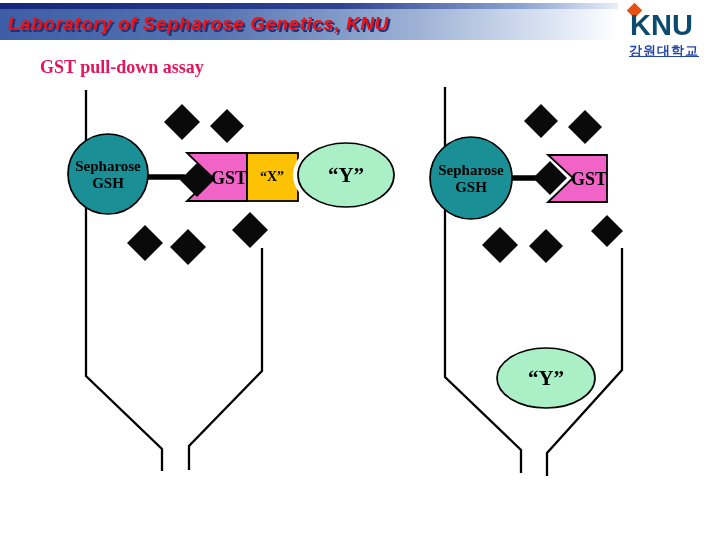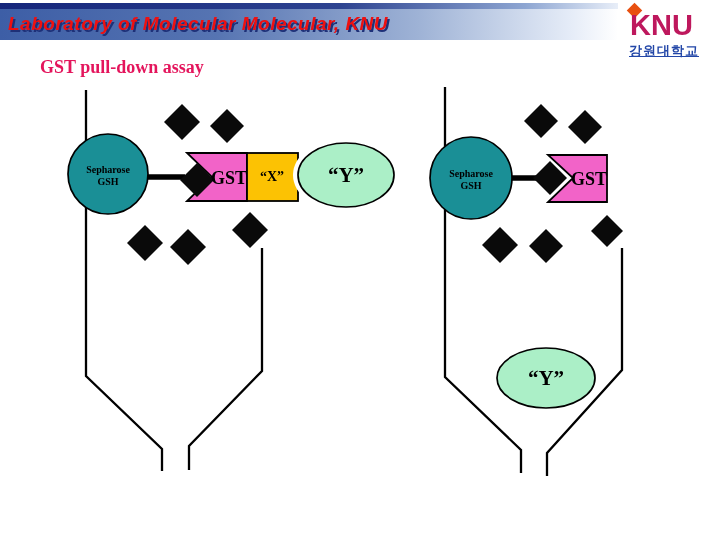--- a/index.html
+++ b/index.html
@@ -12,44 +12,44 @@
     background:linear-gradient(90deg,#15267b 0%,#2d4390 55%,#8ea6d2 85%,#e8eef8 100%);}
   .hdr-bar{left:0;top:9px;width:618px;height:31px;
     background:linear-gradient(90deg,#3d5ea6 0%,#5674b2 35%,#9fb3d6 68%,#e4ebf7 92%,#ffffff 100%);}
   .hdr-title{left:8px;top:13px;font-size:19px;font-weight:bold;font-style:italic;
     color:#ee1010;text-shadow:2px 2px 0 #1e3078;letter-spacing:0.5px;white-space:nowrap;}
 
   
   .logo-diamond{left:629px;top:5px;width:11px;height:11px;background:#e85010;
     transform:rotate(45deg);}
   .logo-knu{left:630px;top:11px;width:85px;font-size:29px;font-weight:bold;
-    color:#be185d;letter-spacing:0px;line-height:1;}
+    color:#0c4a6e;letter-spacing:0px;line-height:1;}
   .logo-univ{left:629px;top:42px;width:86px;font-size:13px;font-weight:bold;
     color:#2347a8;letter-spacing:1px;font-family:"DejaVu Sans","Liberation Sans",sans-serif;text-decoration:underline;}
 
   
   .slide-title{left:40px;top:57px;font-size:18px;font-weight:bold;
     font-family:"Liberation Serif",serif;color:#e4155c;white-space:nowrap;}
 
   
   .lbl{transform:translate(-50%,-50%);text-align:center;white-space:nowrap;
     font-family:"Liberation Serif",serif;font-weight:bold;color:#000;}
-  .lbl-bead{font-size:10px;line-height:1.15;}
+  .lbl-bead{font-size:15px;line-height:1.15;}
   .lbl-gst{font-size:18px;}
   .lbl-x{font-size:14px;}
   .lbl-y{font-size:21px;}
 
   svg{position:absolute;left:0;top:0;}
 </style>
 </head>
 <body>
 
 <div class="abs hdr-strip"></div>
 <div class="abs hdr-bar"></div>
-<div class="abs hdr-title">Laboratory of Molecular Molecular, KNU</div>
+<div class="abs hdr-title">Laboratory of Sepharose Genetics, KNU</div>
 
 <div class="abs logo-diamond"></div>
 <div class="abs logo-knu">KNU</div>
 <div class="abs logo-univ">강원대학교</div>
 
 <div class="abs slide-title">GST pull-down assay</div>
 
 <svg width="720" height="540" viewBox="0 0 720 540">
 
   <path d="M86,90 V376 L162,449 V471" fill="none" stroke="#000" stroke-width="2.3"></path>

